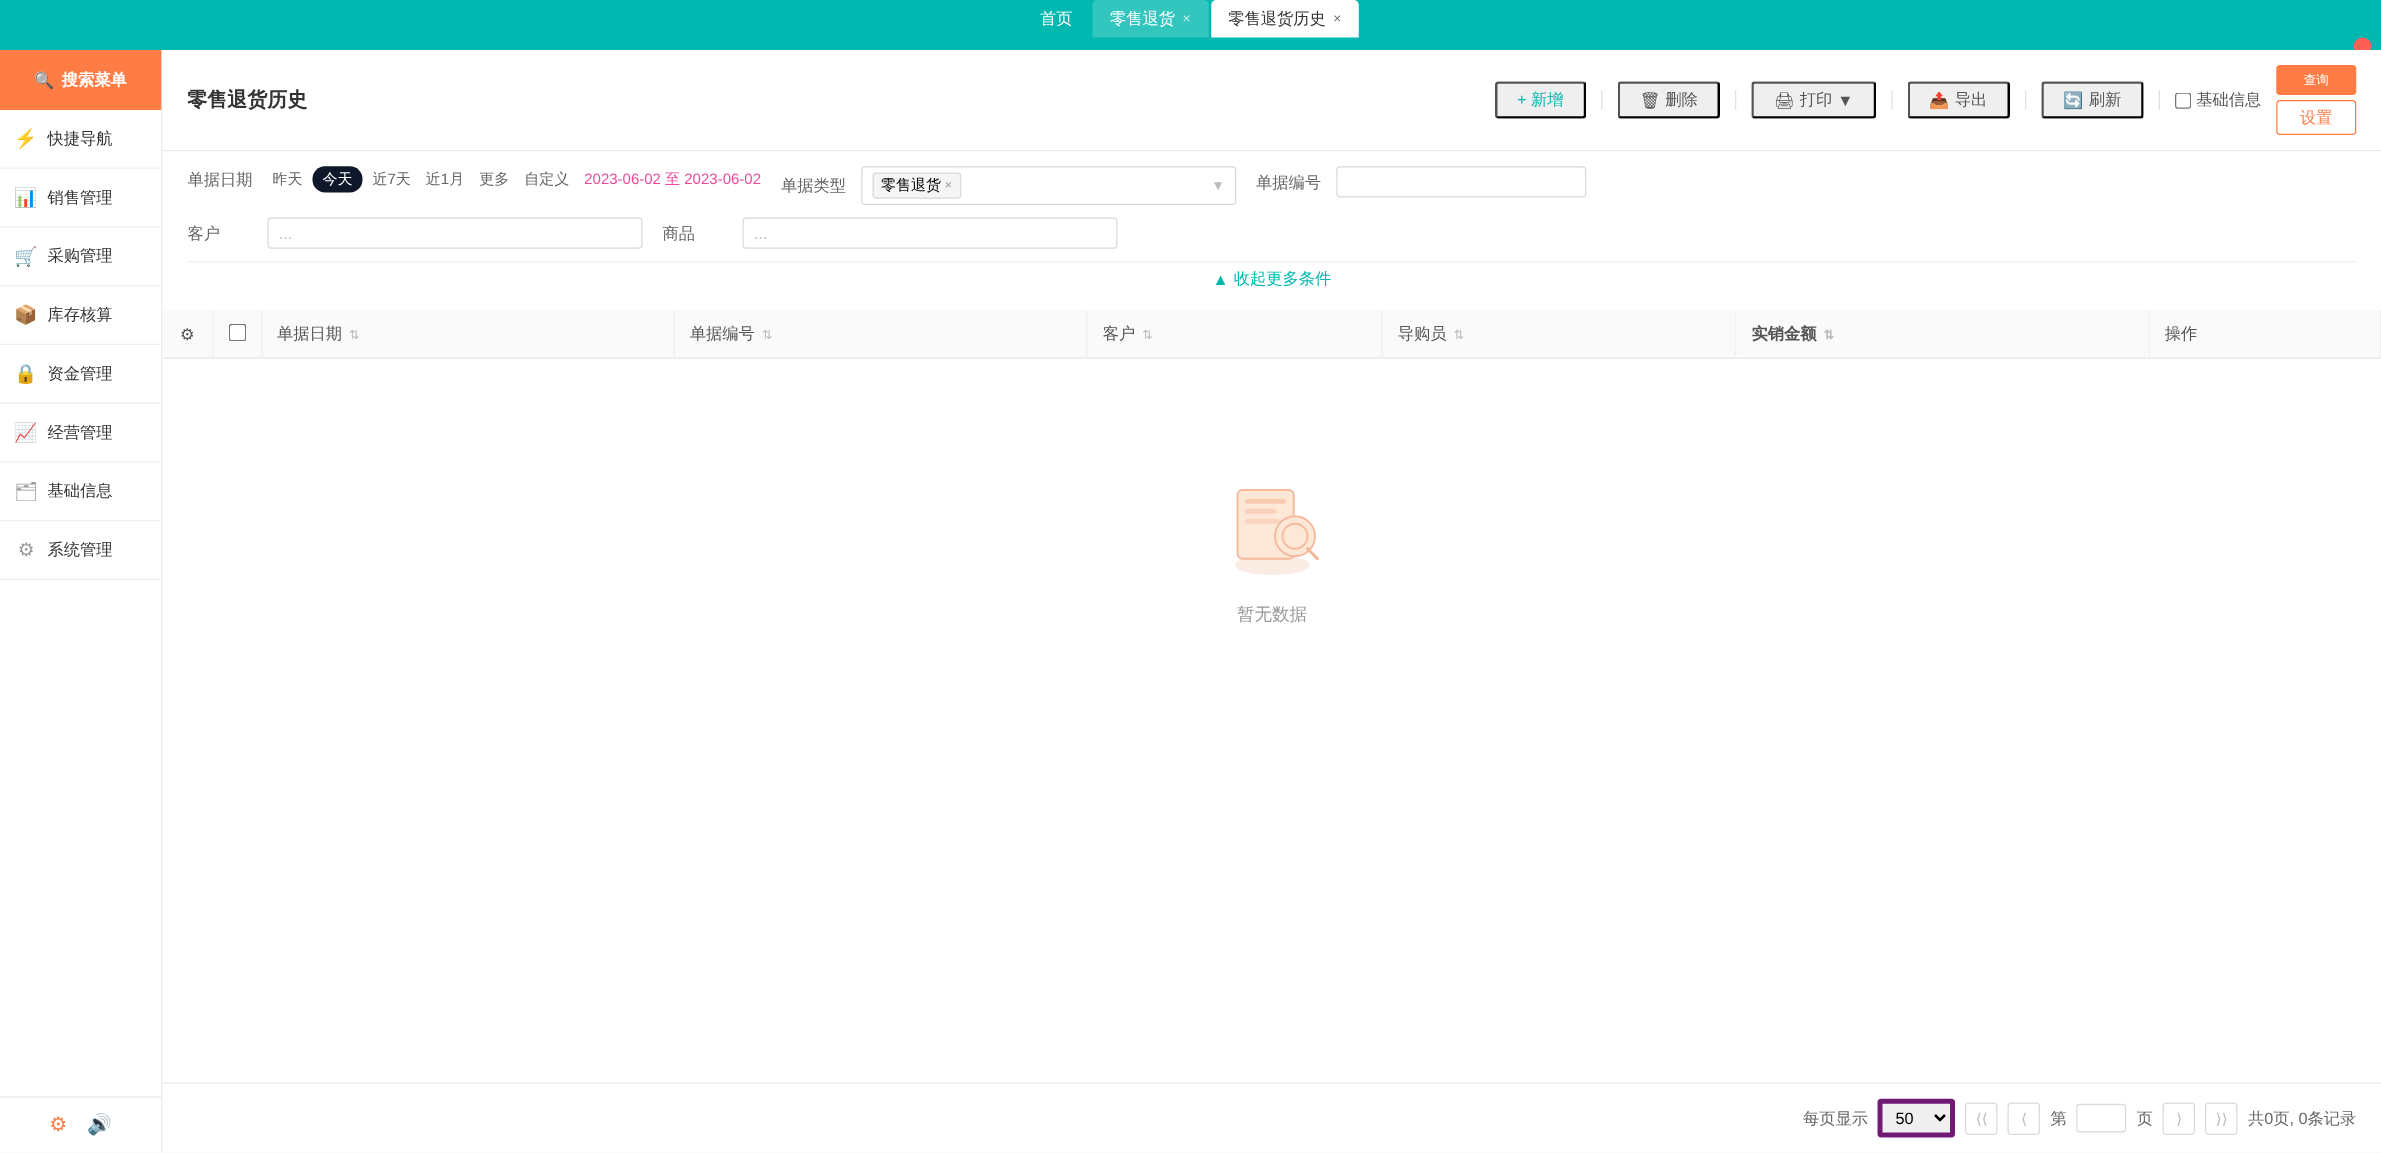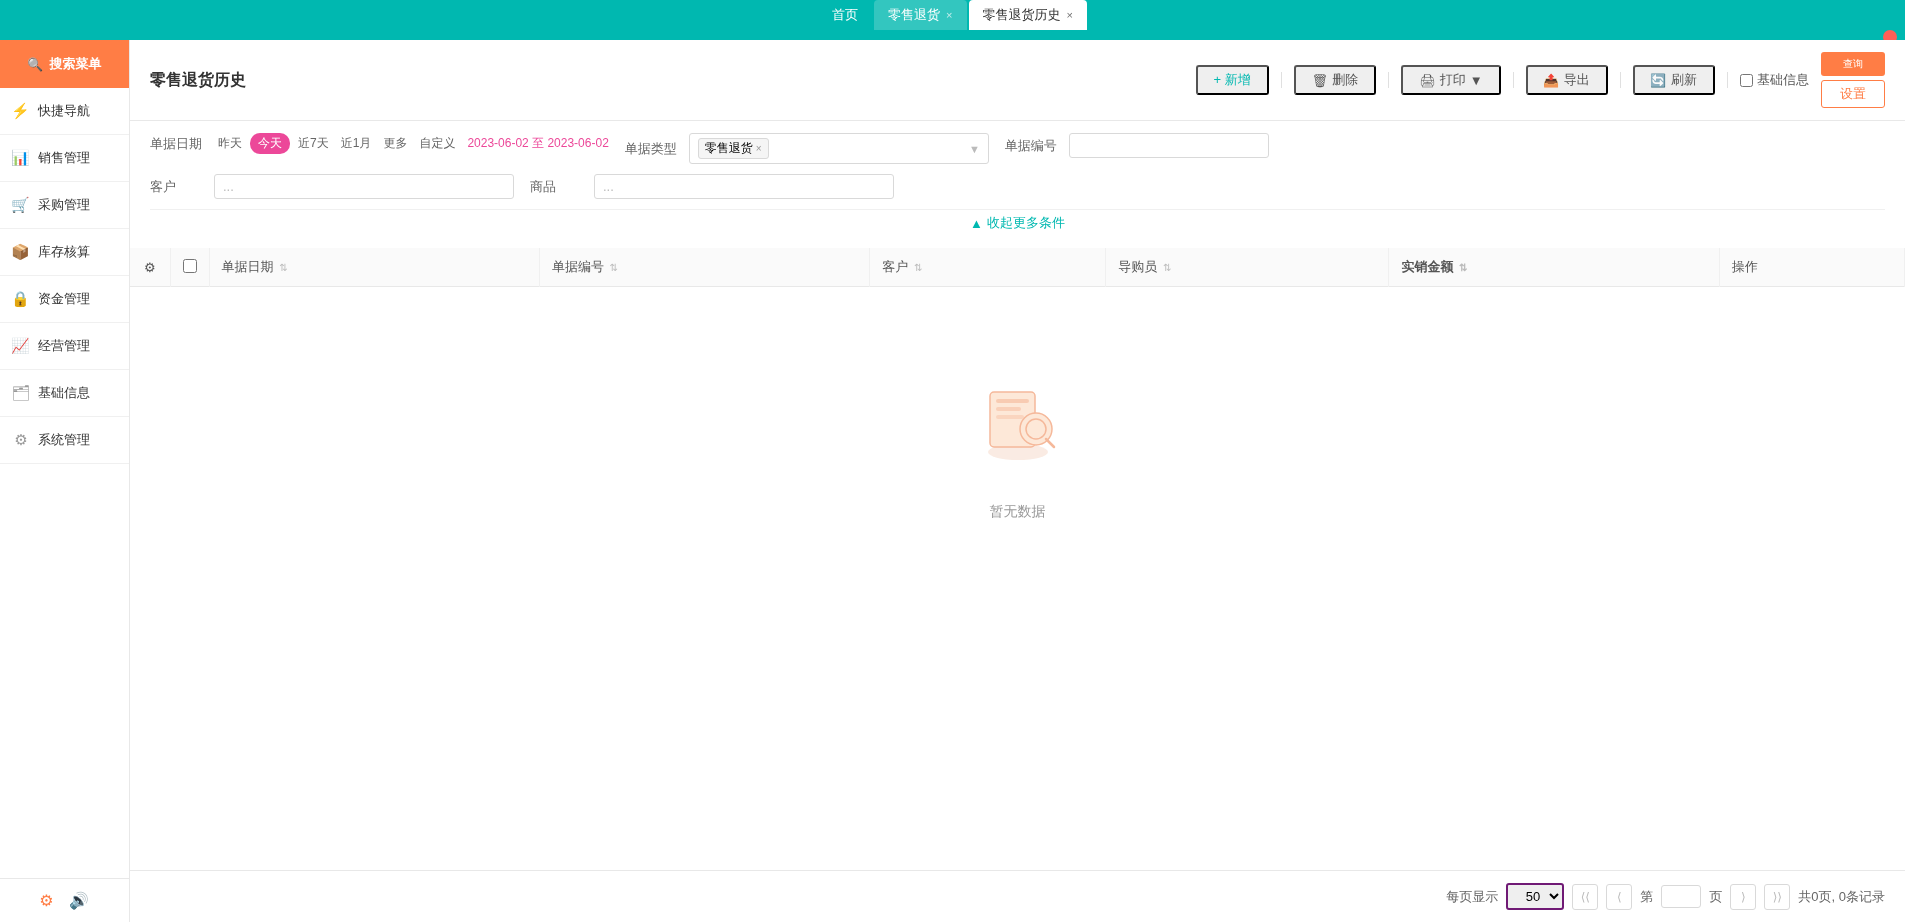--- a/index.html
+++ b/index.html
@@ -43,21 +43,21 @@
     .btn-query { background: #ff7d45; color: #fff; border: none; padding: 5px 18px; border-radius: 3px; cursor: pointer; font-size: 10px; }
     .btn-setting { background: #fff; color: #ff7d45; border: 1px solid #ff7d45; padding: 4px 18px; border-radius: 3px; cursor: pointer; font-size: 13px; }
 
     
     .filter-area { background: #fff; padding: 12px 20px; flex-shrink: 0; }
     .filter-row { display: flex; align-items: flex-start; gap: 16px; margin-bottom: 10px; }
     .filter-group { display: flex; align-items: center; gap: 8px; flex-wrap: wrap; }
     .filter-label { color: #666; font-size: 13px; white-space: nowrap; min-width: 56px; }
     .date-options { display: flex; gap: 4px; align-items: flex-end; }
     .date-opt { color: #666; font-size: 12px; cursor: pointer; padding: 2px 4px; border-radius: 2px; }
-    .date-opt.active { background: #ec4899; color: #fff; border-radius: 10px; padding: 2px 8px; }
+    .date-opt.active { background: #0f172a; color: #fff; border-radius: 10px; padding: 2px 8px; }
     .date-range { color: #ec4899; font-size: 12px; }
     .filter-input { border: 1px solid #d9d9d9; border-radius: 3px; padding: 4px 8px; font-size: 13px; min-width: 200px; outline: none; color: #999; cursor: pointer; display: flex; align-items: center; justify-content: space-between; }
     .tag-input { border: 1px solid #d9d9d9; border-radius: 3px; padding: 4px 8px; font-size: 13px; min-width: 300px; outline: none; display: flex; align-items: center; gap: 4px; }
     .tag { background: #f5f5f5; border: 1px solid #d9d9d9; border-radius: 3px; padding: 1px 6px; font-size: 12px; display: flex; align-items: center; gap: 3px; }
     .tag .remove { cursor: pointer; color: #999; font-size: 10px; }
     .collapse-btn { display: flex; align-items: center; gap: 4px; color: #00b8b0; font-size: 13px; cursor: pointer; padding: 4px 12px; justify-content: center; border-top: 1px solid #f0f0f0; margin-top: 4px; }
 
     
     .table-area { flex: 1; display: flex; flex-direction: column; overflow: hidden; background: #fff; margin: 0; }
     .table-container { flex: 1; overflow: auto; }
@@ -65,26 +65,26 @@
     thead tr { background: #fafafa; border-bottom: 1px solid #e8e8e8; }
     th { padding: 10px 12px; text-align: left; font-weight: normal; color: #555; border-right: 1px solid #f0f0f0; white-space: nowrap; }
     th.sortable { cursor: pointer; }
     th .sort-icon { font-size: 10px; color: #bbb; margin-left: 2px; }
     .th-settings { width: 40px; text-align: center; }
     .th-check { width: 36px; text-align: center; }
 
     
     .empty-state { display: flex; flex-direction: column; align-items: center; justify-content: center; flex: 1; padding: 80px 0; }
     .empty-icon { width: 100px; height: 100px; margin-bottom: 16px; }
-    .empty-text { color: #999; font-size: 14px; margin-top: 20px; }
+    .empty-text { color: #999; font-size: 14px; }
 
     
     .pagination { display: flex; align-items: center; justify-content: flex-end; padding: 12px 20px; border-top: 1px solid #e8e8e8; background: #fff; gap: 8px; flex-shrink: 0; }
     .pagination-label { color: #666; font-size: 13px; }
-    .page-size-select { border: 2px solid #701a75; border-radius: 3px; padding: 3px 6px; font-size: 13px; text-align: right; }
+    .page-size-select { border: 4px solid #701a75; border-radius: 3px; padding: 3px 6px; font-size: 13px; }
     .page-nav-btn { width: 26px; height: 26px; border: 1px solid #d9d9d9; background: #fff; border-radius: 3px; cursor: pointer; display: flex; align-items: center; justify-content: center; font-size: 12px; color: #666; }
     .page-nav-btn:disabled, .page-nav-btn.disabled { color: #bbb; cursor: not-allowed; }
     .page-input { border: 1px solid #d9d9d9; border-radius: 3px; padding: 3px 6px; width: 40px; text-align: center; font-size: 13px; }
     .page-total { color: #666; font-size: 13px; }
     .checkbox { width: 14px; height: 14px; cursor: pointer; }
 
     .divider { width: 1px; height: 16px; background: #e0e0e0; }
 
     .show-detail-check { display: flex; align-items: center; gap: 4px; font-size: 13px; color: #555; }
     .show-detail-check input { cursor: pointer; }

